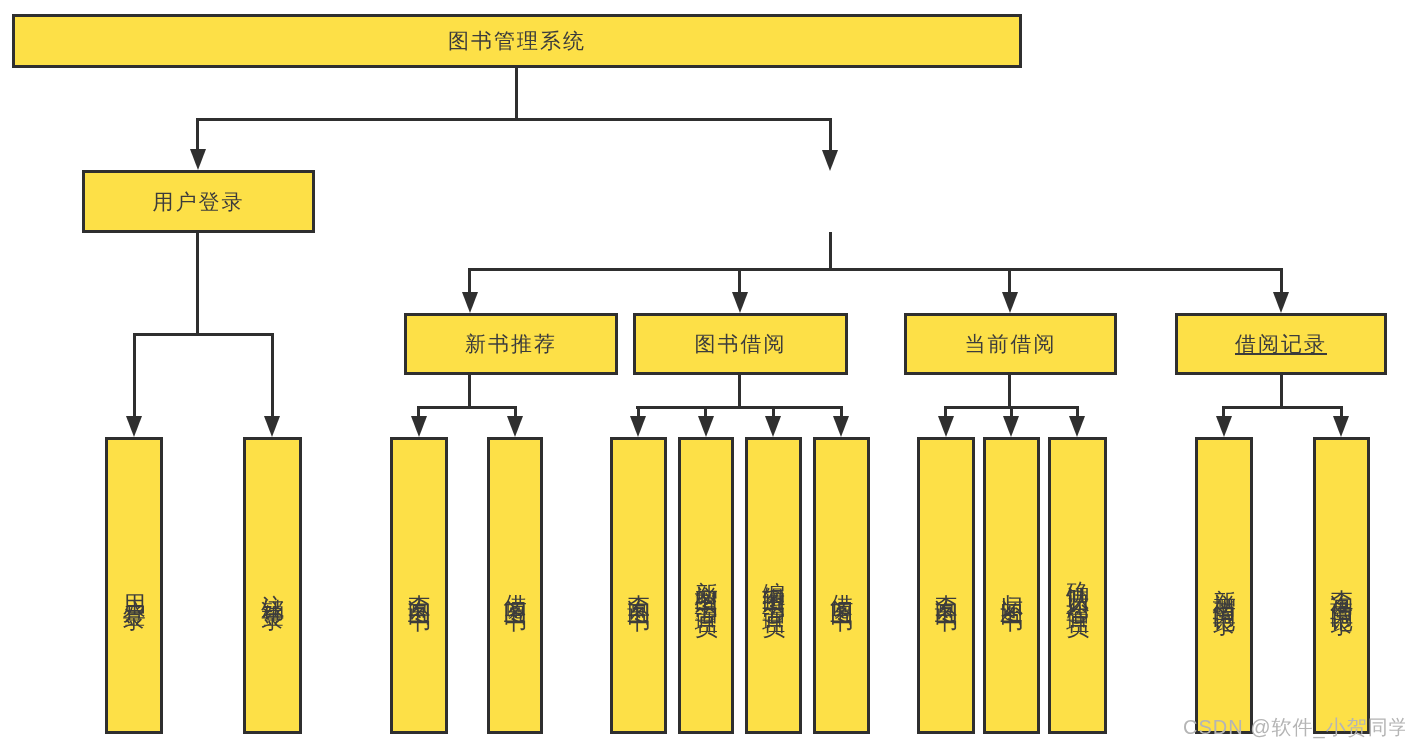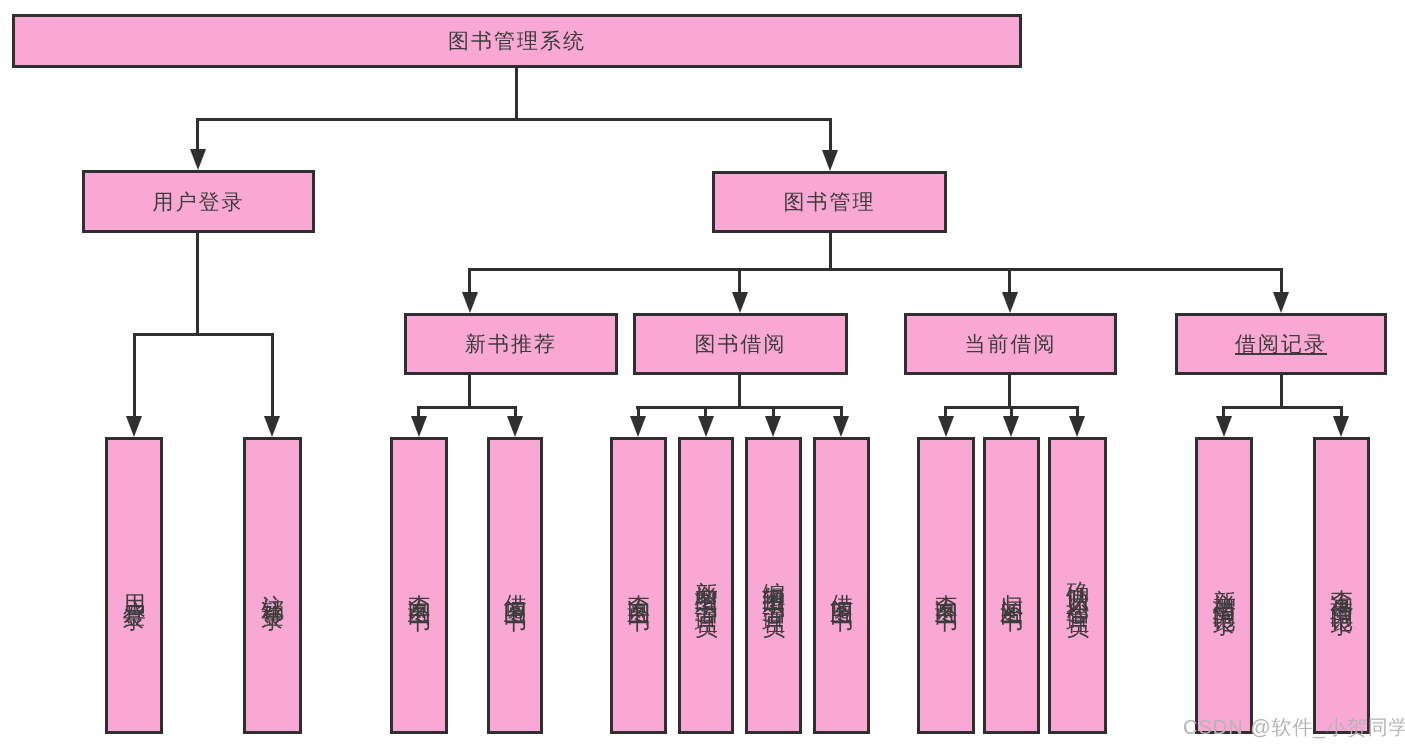--- a/index.html
+++ b/index.html
@@ -13,21 +13,21 @@
   body{font-family:"Liberation Sans","DejaVu Sans",sans-serif;}
   .stage{
     position:relative;
     width:1405px;height:747px;
     background:var(--bg);
     overflow:hidden;
   }
   .box{
     position:absolute;
     border:3px solid var(--line);
-    background:#f9a8d4;
+    background:#fde047;
     display:flex;align-items:center;justify-content:center;
     color:var(--text);
   }
   .box .lbl{
     font-size:21px;
     letter-spacing:2px;
     white-space:nowrap;
     color:var(--text);
   }
   .box.leaf .lbl{
@@ -67,23 +67,20 @@
 
   <div class="line v" style="left:515px;top:67px;height:53px;"></div>
   <div class="line h" style="left:196px;top:118px;width:636px;"></div>
   <div class="line v" style="left:196px;top:118px;height:34px;"></div>
   <div class="arrow" style="left:190px;top:149px;"></div>
   <div class="line v" style="left:829px;top:118px;height:34px;"></div>
   <div class="arrow" style="left:822px;top:150px;"></div>
 
   <div class="box" style="left:82px;top:170px;width:233px;height:63px;">
     <span class="lbl">用户登录</span>
-  </div>
-  <div class="box" style="left:712px;top:171px;width:235px;height:62px;">
-    <span class="lbl">图书管理</span>
   </div>
 
   <div class="line v" style="left:196px;top:232px;height:103px;"></div>
   <div class="line h" style="left:133px;top:333px;width:141px;"></div>
   <div class="line v" style="left:133px;top:333px;height:85px;"></div>
   <div class="arrow" style="left:126px;top:416px;"></div>
   <div class="line v" style="left:271px;top:333px;height:85px;"></div>
   <div class="arrow" style="left:264px;top:416px;"></div>
 
   <div class="line v" style="left:829px;top:232px;height:39px;"></div>

